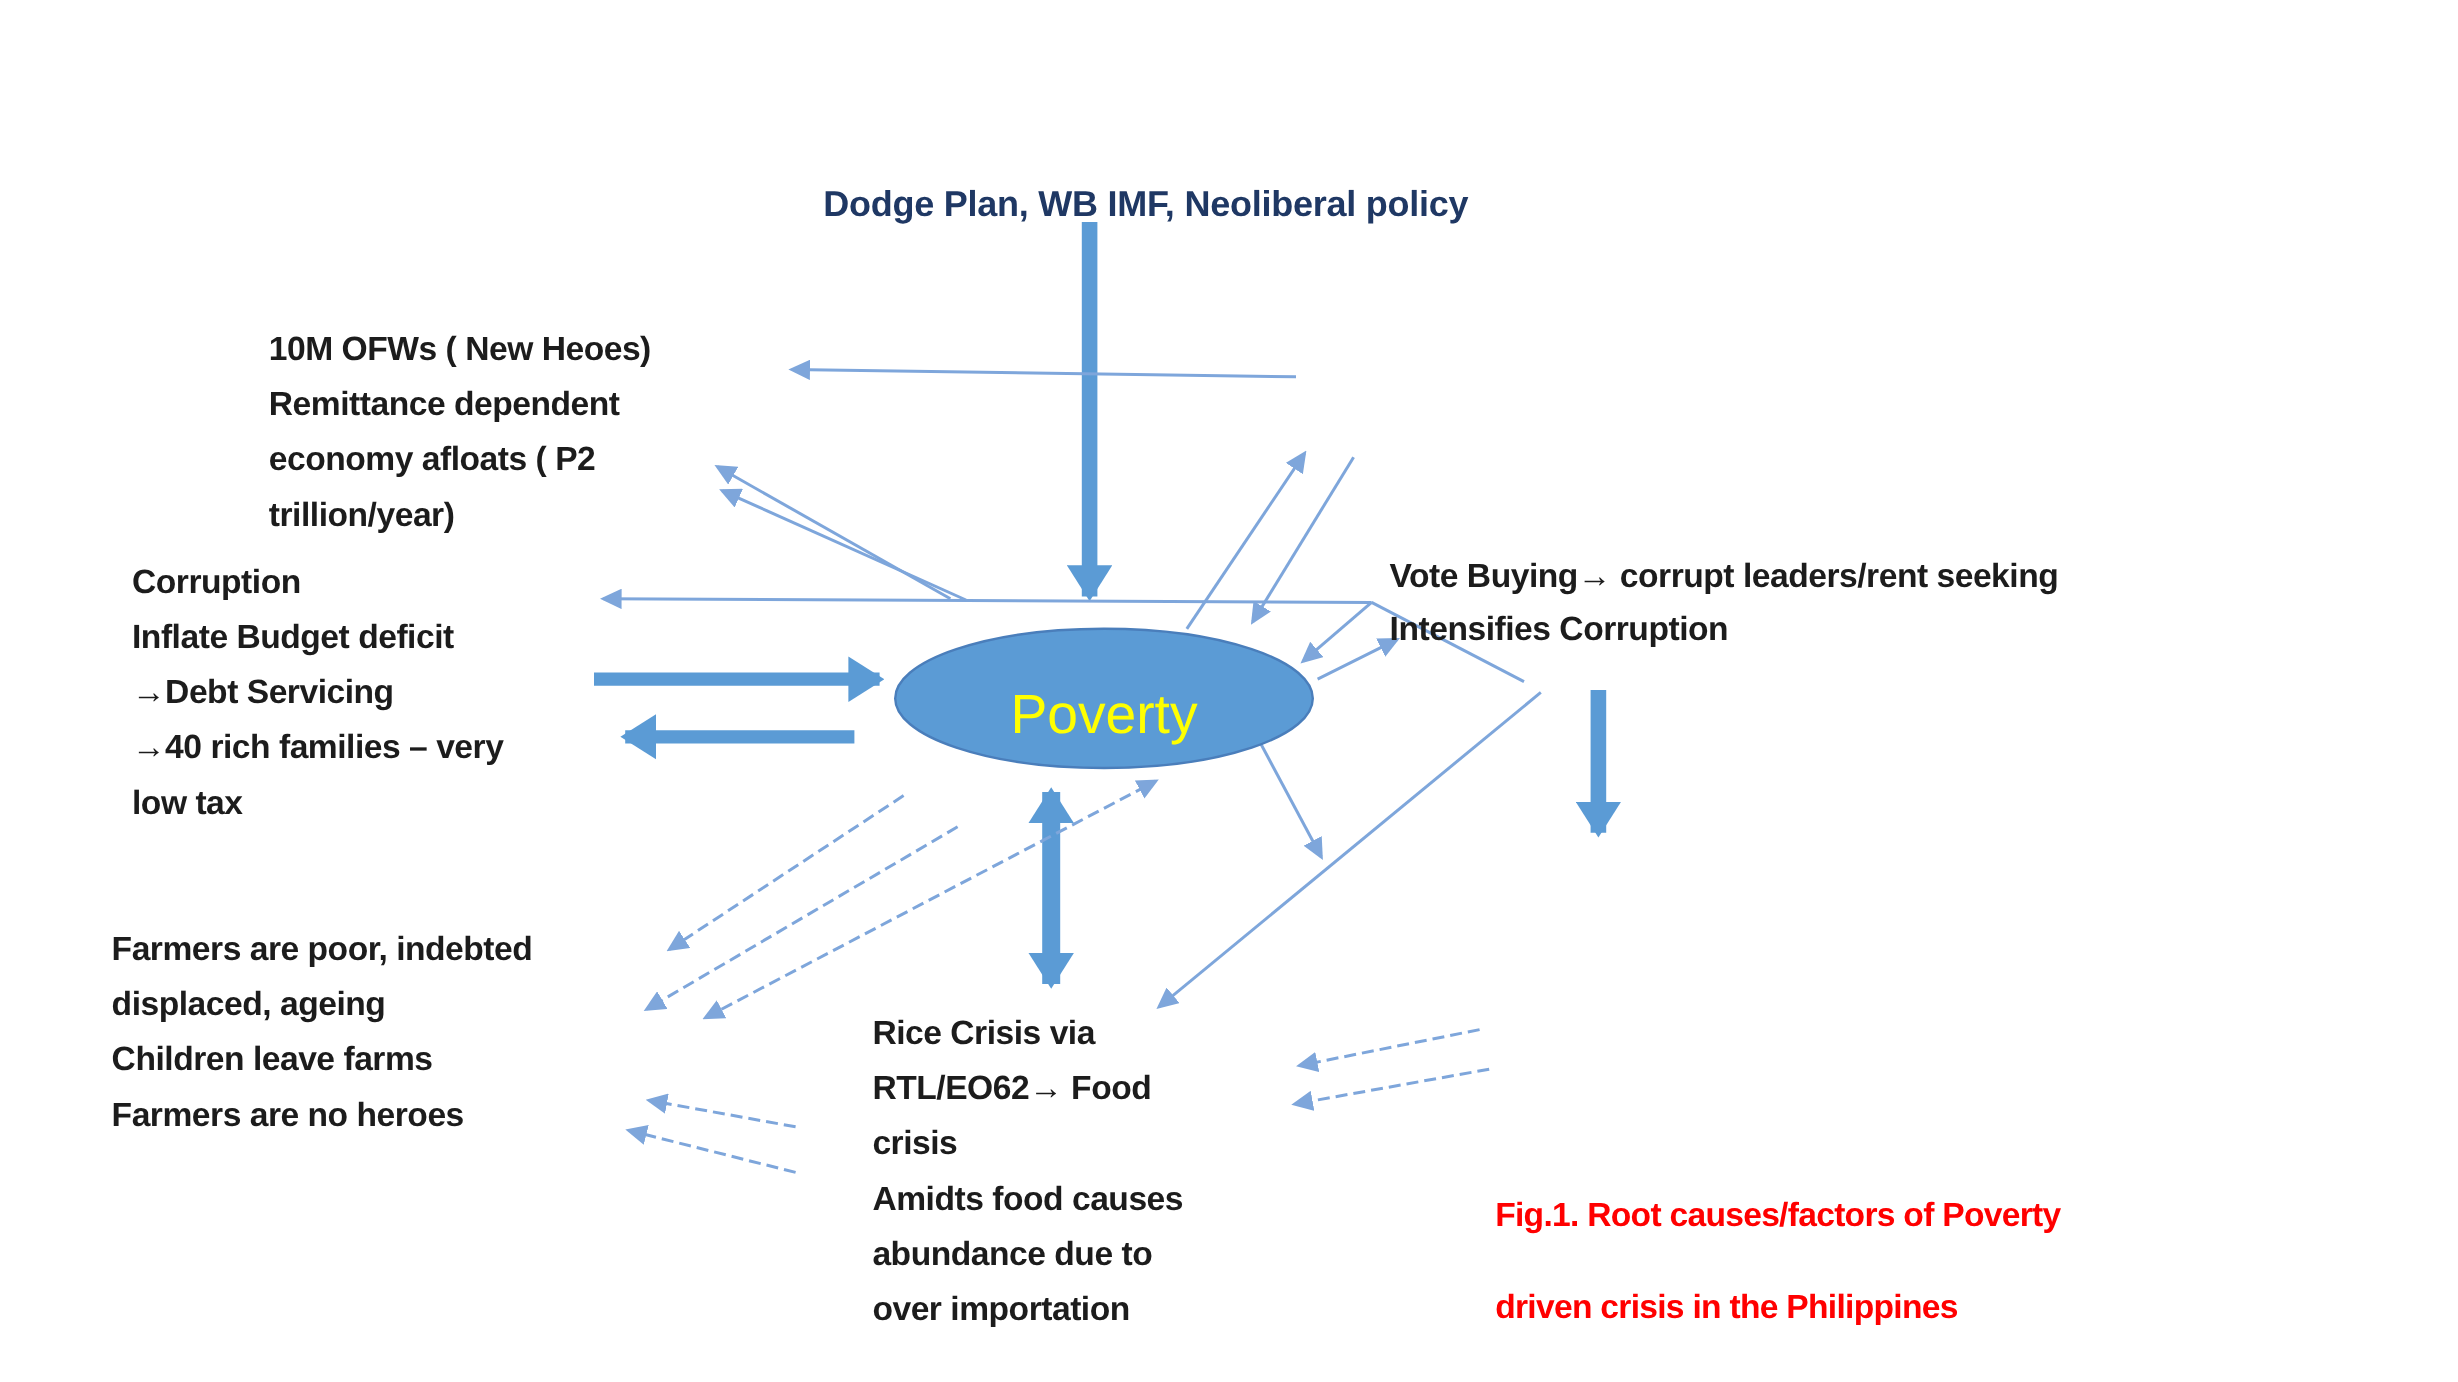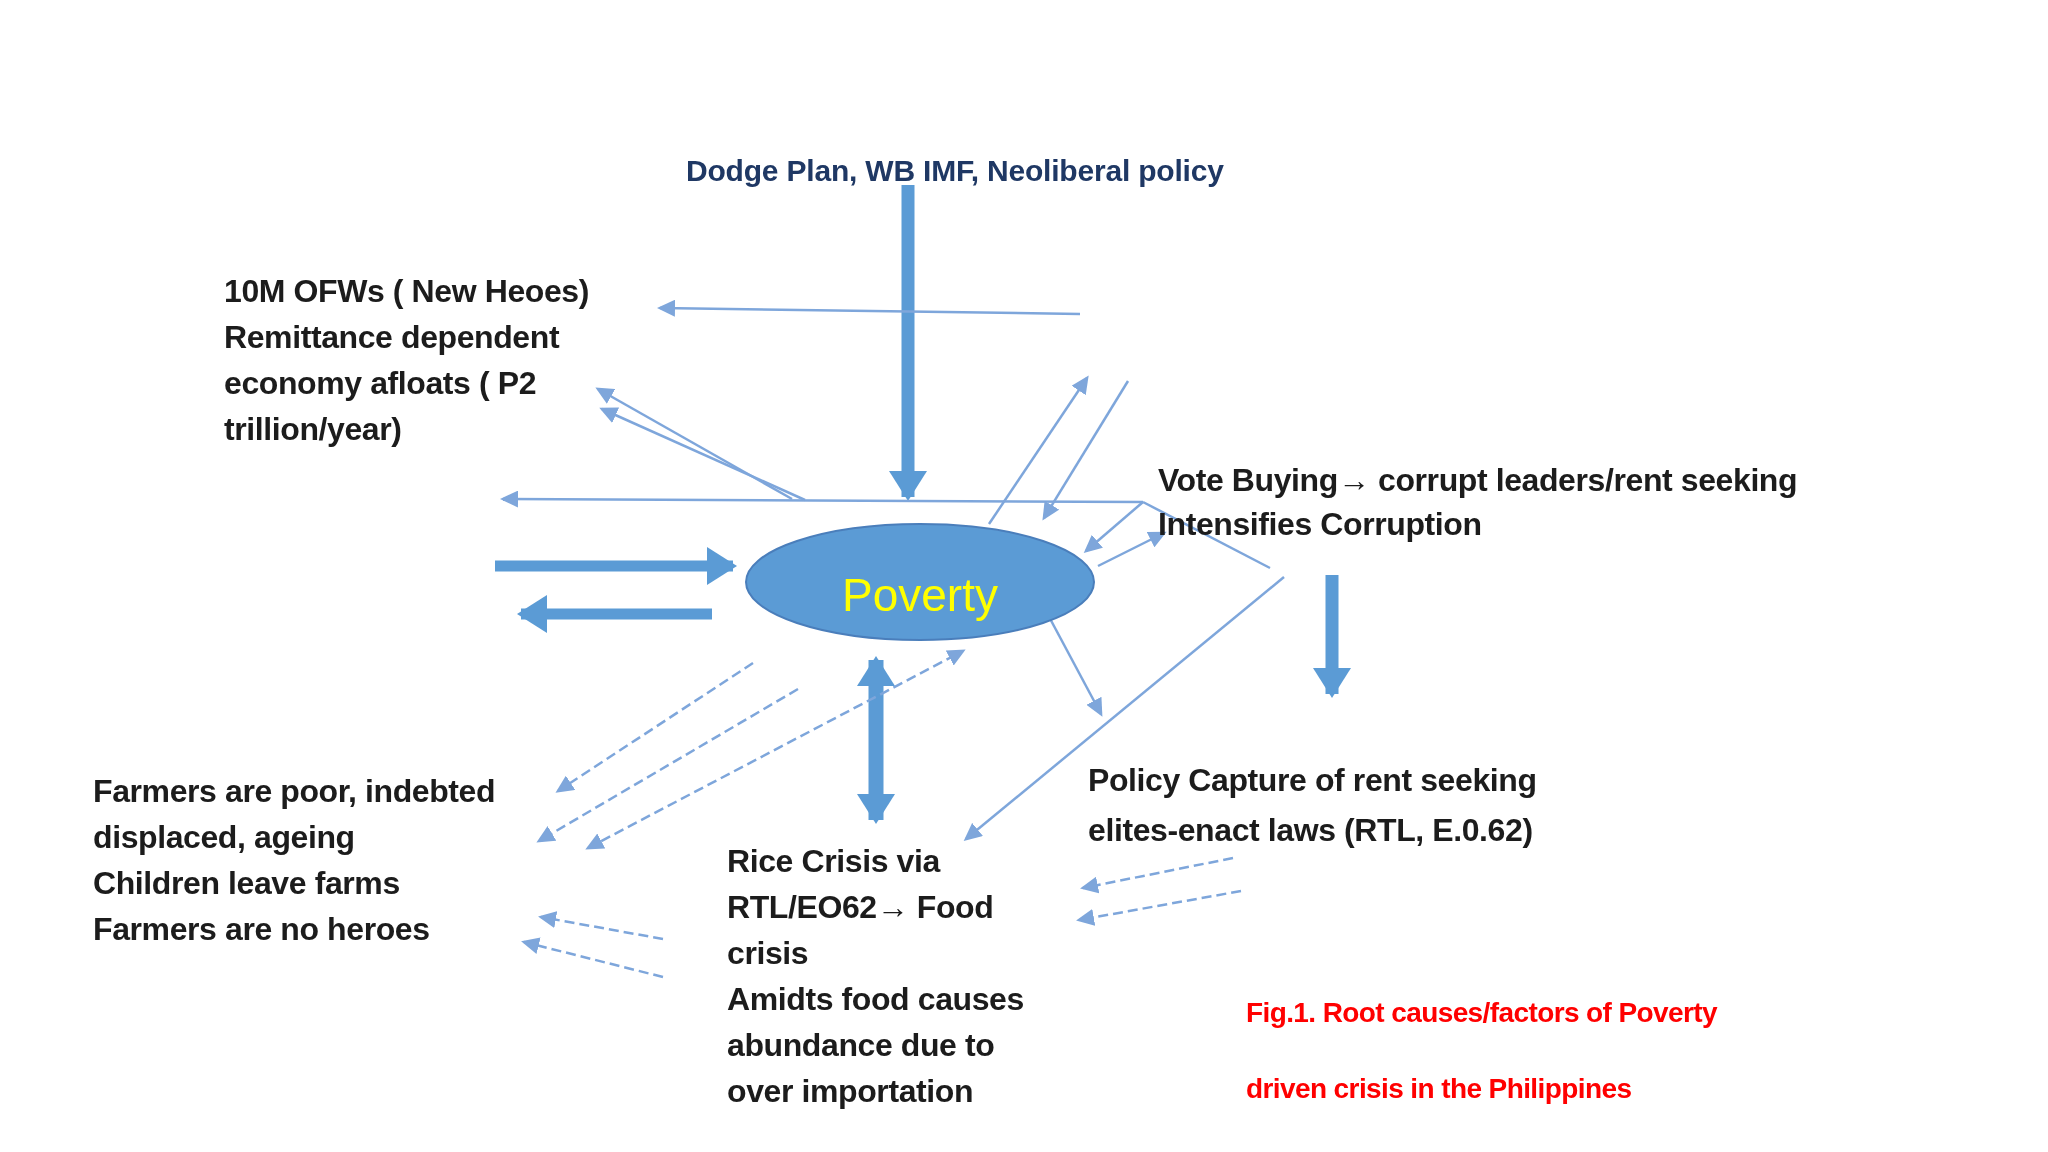--- a/index.html
+++ b/index.html
@@ -9,21 +9,21 @@
     --c-bg:#ffffff;
   }
   html,body{margin:0;padding:0;background:#e8e8e8;}
   .stage{
     position:relative;width:2048px;height:1152px;background:var(--c-bg);
     overflow:hidden;font-family:"Liberation Sans",sans-serif;
   }
   svg.canvas{position:absolute;left:0;top:0;}
   .tb{
     position:absolute;white-space:pre-line;
-    font-weight:bold;font-size:32px;line-height:46px;
+    font-weight:bold;font-size:28px;line-height:46px;
     color:var(--c-body);letter-spacing:-0.4px;
   }
   .tb.title{font-size:30px;line-height:42px;color:var(--c-title);white-space:nowrap;letter-spacing:-0.2px;}
   .tb.overpop{line-height:48px;}
   .tb.vote{line-height:44px;}
   .tb.policy{line-height:50px;}
   .tb.caption{font-size:28px;line-height:76px;color:var(--c-caption);letter-spacing:-0.6px;}
   .pov-ellipse{fill:var(--c-ellipse_fill);stroke:var(--c-ellipse_edge);stroke-width:2;}
   .pov-label{
     fill:var(--c-poverty_text);font-family:"Liberation Sans",sans-serif;
@@ -75,36 +75,39 @@
     <text class="pov-label" x="920" y="599" text-anchor="middle" dominant-baseline="middle">Poverty</text>
   </svg>
 
   <div class="tb title" style="left:686px;top:150px">Dodge Plan, WB IMF, Neoliberal policy</div>
 
   <div class="tb" style="left:224px;top:268px">10M OFWs ( New Heoes)
 Remittance  dependent
 economy afloats ( P2
 trillion/year)</div>
 
+  <div class="tb" style="left:110px;top:462px">Corruption
+Inflate Budget deficit
+→Debt Servicing
+→40 rich families – very
+low tax</div>
 
 
   <div class="tb" style="left:93px;top:768px">Farmers are poor, indebted
 displaced, ageing
 Children leave farms
 Farmers are no heroes</div>
 
   <div class="tb vote" style="left:1158px;top:458px">Vote Buying→ corrupt leaders/rent seeking
 Intensifies Corruption</div>
 
   <div class="tb" style="left:727px;top:838px">Rice Crisis via
 RTL/EO62→ Food
 crisis
 Amidts food causes
 abundance due to
 over importation</div>
 
-  <div class="tb policy" style="left:1088px;top:755px">Policy Capture of rent seeking
-elites-enact laws (RTL, E.0.62)</div>
 
   <div class="tb caption" style="left:1246px;top:975px">Fig.1. Root causes/factors  of Poverty
 driven crisis in the Philippines</div>
 
 </div>
 
 </body></html>

